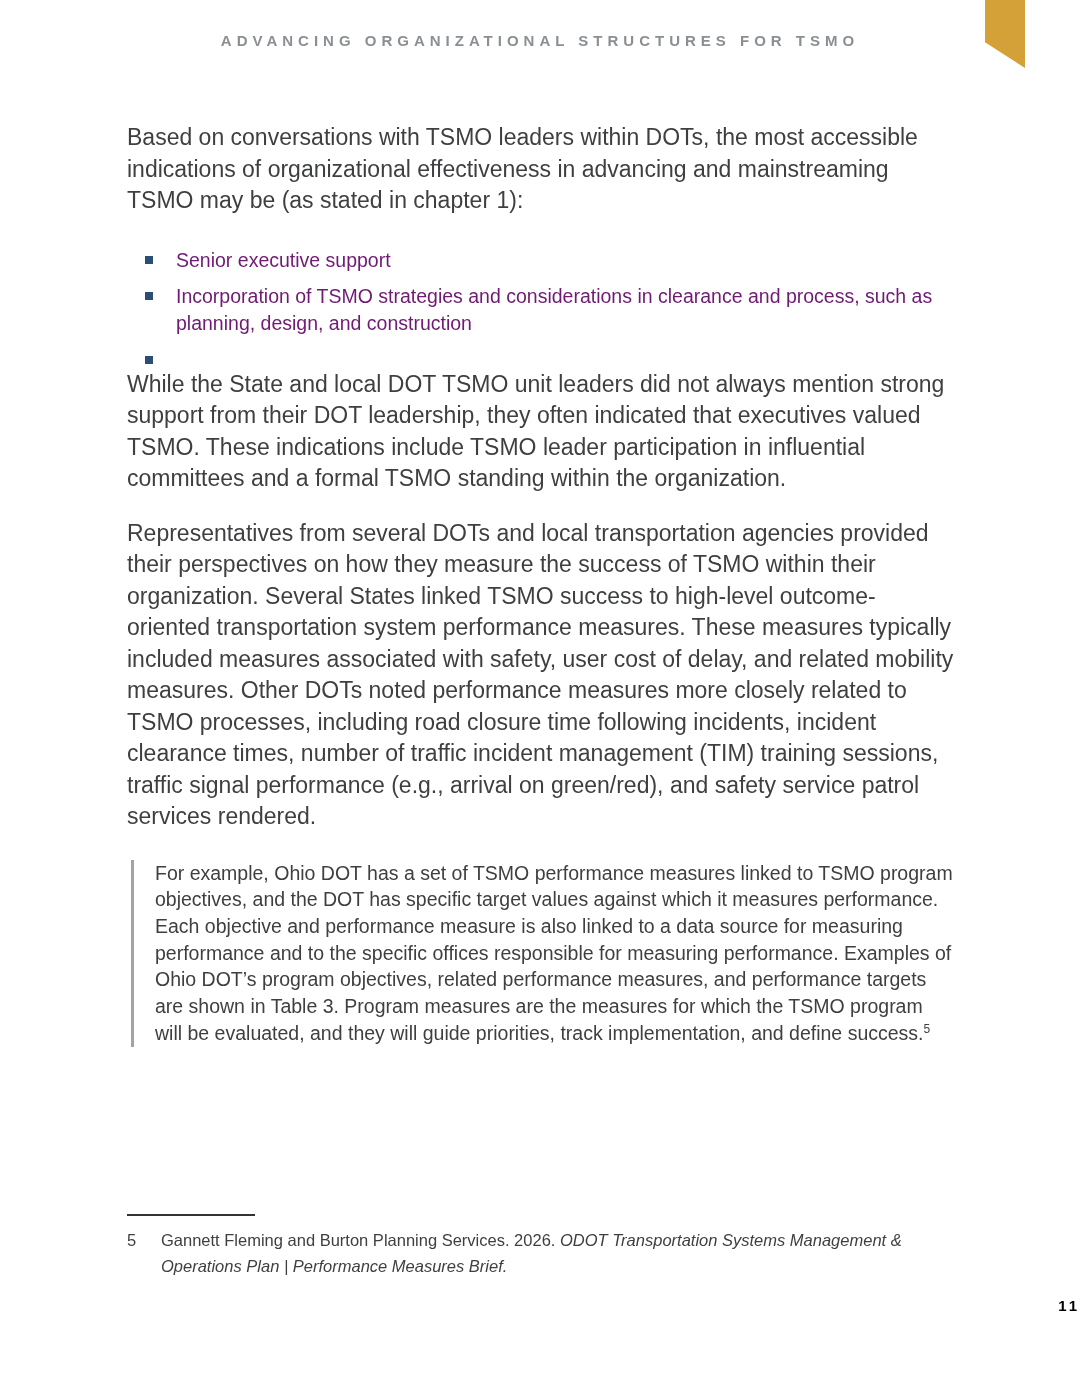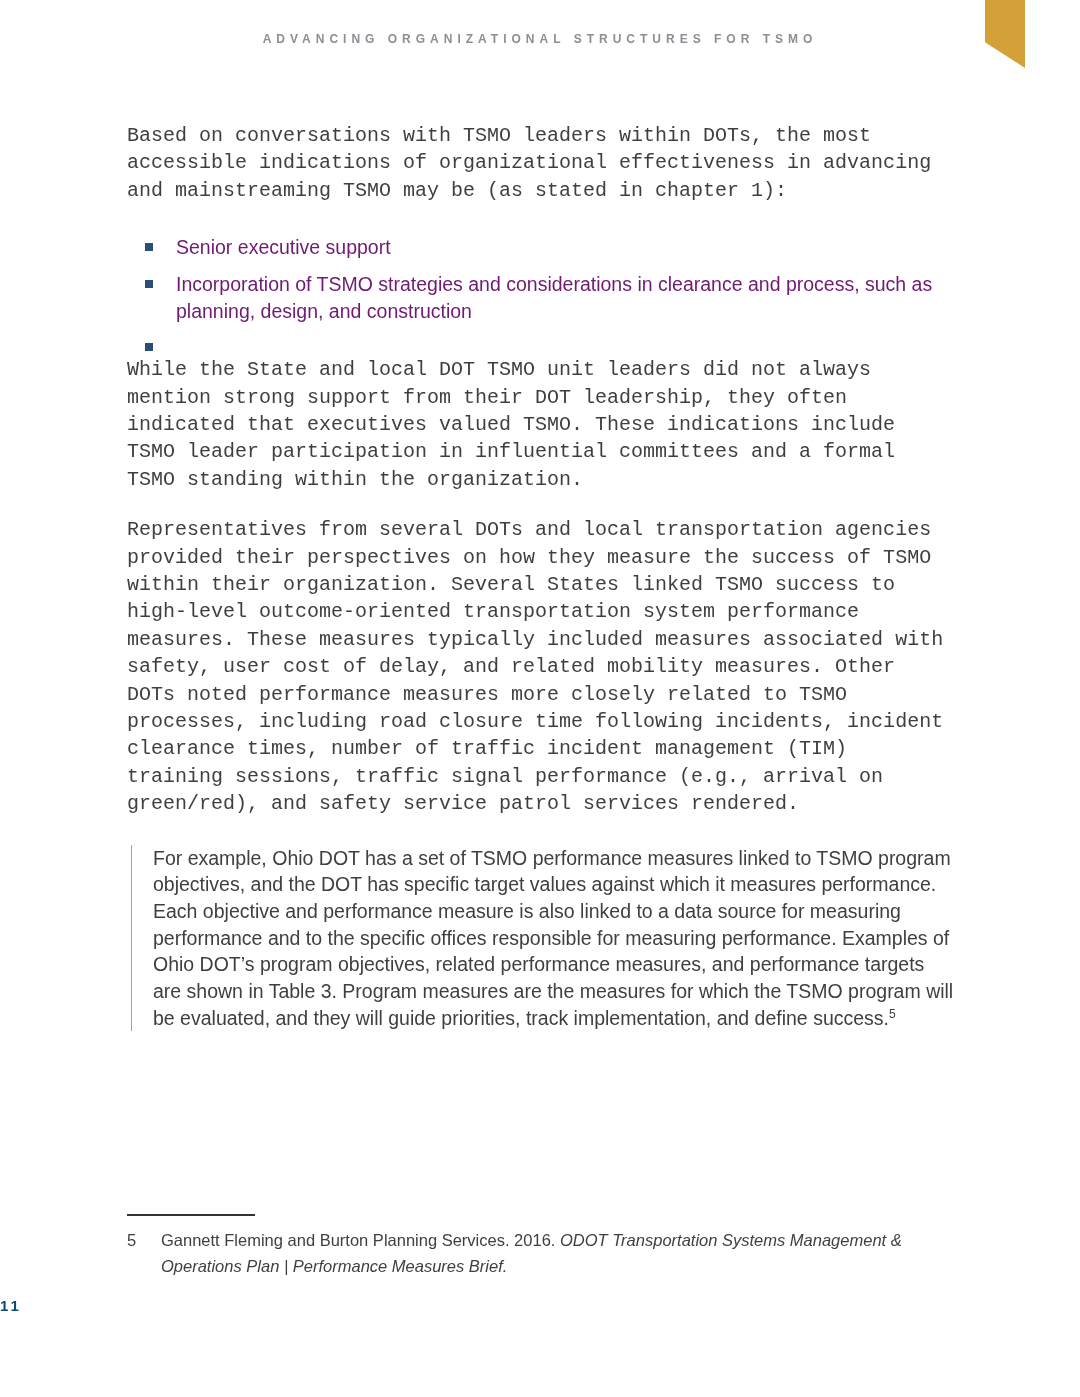--- a/index.html
+++ b/index.html
@@ -12,46 +12,45 @@
     width: 1080px;
     height: 1397px;
     background: #ffffff;
     font-family: "Liberation Sans", sans-serif;
     color: #3e3f41;
     overflow: hidden;
   }
   .doc-header {
     padding-top: 32px;
     text-align: center;
-    font-size: 12px;
+    font-size: 15px;
     font-weight: bold;
     letter-spacing: 5px;
     color: #8b8f93;
   }
   .ribbon {
     position: absolute;
     top: 0;
     left: 985px;
     width: 40px;
     height: 68px;
     background: #d4a138;
     clip-path: polygon(0 0, 100% 0, 100% 100%, 0 62%);
   }
   .main {
     position: absolute;
     top: 122px;
     left: 127px;
     width: 828px;
   }
   .body-p {
-    font-size: 20px;
+    font-size: 23px;
     line-height: 1.37;
     margin: 0 0 23px 0;
     color: #3e3f41;
-    font-family: Liberation Mono, monospace;
   }
   .bullet-list {
     list-style: none;
     margin: 30px 0 32px 0;
     padding: 0;
   }
   .bullet-item {
     position: relative;
     padding-left: 49px;
     margin-bottom: 10px;
@@ -63,21 +62,21 @@
     position: absolute;
     left: 18px;
     top: 9px;
     width: 8px;
     height: 8px;
     background: #2b4e74;
     display: inline-block;
   }
   .callout {
     margin: 27px 0 0 4px;
-    border-left: 1px solid #a3a3a3;
+    border-left: 3px solid #a3a3a3;
     padding-left: 21px;
   }
   .callout p {
     margin: 0;
     font-size: 19.5px;
     line-height: 1.37;
     color: #3e3f41;
   }
   sup.fn-ref {
     font-size: 12px;
@@ -110,25 +109,25 @@
     flex: 1;
   }
   .footnote-text .italic {
     font-style: italic;
   }
   .page-number {
     position: absolute;
     top: 1297px;
     left: 0;
     width: 100%;
-    text-align: left;
+    text-align: right;
     font-size: 15px;
     font-weight: bold;
     letter-spacing: 3px;
-    color: #0c4a6e;
+    color: #000000;
   }
 </style>
 </head>
 <body>
 
 <div class="page">
 
   <div class="doc-header">ADVANCING ORGANIZATIONAL STRUCTURES FOR TSMO</div>
 
   <div class="ribbon"></div>
@@ -161,19 +160,19 @@
     <div class="callout">
       <p><span>For example, Ohio DOT has a set of TSMO performance measures linked to TSMO program objectives, and the DOT has specific target values against which it measures performance. Each objective and performance measure is also linked to a data source for measuring performance and to the specific offices responsible for measuring performance. Examples of Ohio DOT’s program objectives, related performance measures, and performance targets are shown in Table 3. Program measures are the measures for which the TSMO program will be evaluated, and they will guide priorities, track implementation, and define success.</span><sup class="fn-ref">5</sup></p>
     </div>
 
   </div>
 
   <div class="footnote-block">
     <div class="footnote-rule"></div>
     <div class="footnote-row">
       <div class="footnote-number">5</div>
-      <div class="footnote-text"><span>Gannett Fleming and Burton Planning Services. 2016. </span><span class="italic">ODOT Transportation Systems Management &amp; Operations Plan | Performance Measures Brief.</span></div>
+      <div class="footnote-text"><span>Gannett Fleming and Burton Planning Services. 2026. </span><span class="italic">ODOT Transportation Systems Management &amp; Operations Plan | Performance Measures Brief.</span></div>
     </div>
   </div>
 
   <div class="page-number">11</div>
 
 </div>
 
 </body></html>

